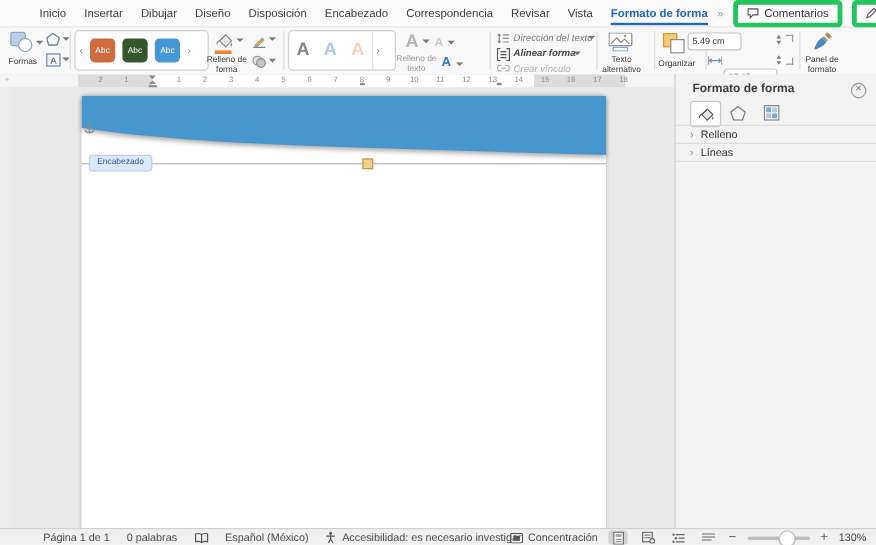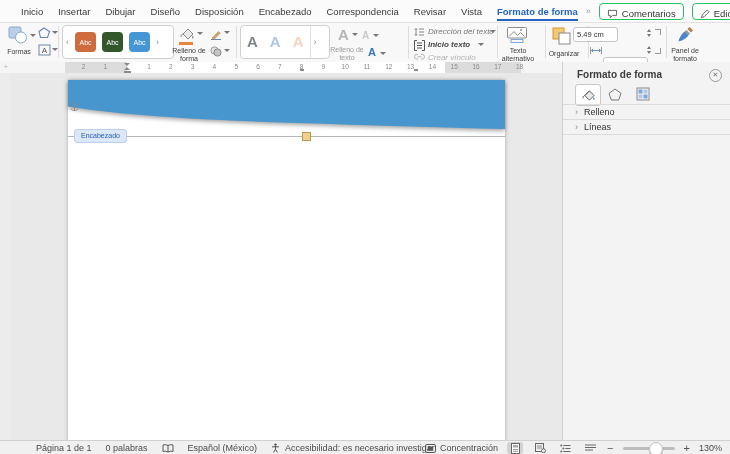--- a/index.html
+++ b/index.html
@@ -4,24 +4,24 @@
 <style>
   html,body{margin:0;padding:0;}
   body{width:730px;height:454px;overflow:hidden;font-family:"Liberation Sans","DejaVu Sans",sans-serif;
        -webkit-font-smoothing:antialiased;background:#fff;position:relative;}
   .abs{position:absolute;}
   svg{display:block;}
   
   #menubar{left:0;top:0;width:730px;height:22px;background:#fbfbfb;border-bottom:1px solid #e2e2e2;
            display:flex;align-items:center;font-size:9.5px;color:#3a3a3a;}
   .mitem{margin-left:15px;white-space:nowrap;cursor:default;}
-  .mitem.first{margin-left:0;padding-left:21px;}
+  .mitem.first{margin-left:12px;padding-left:21px;}
   .mitem.active{color:#2463c2;font-weight:bold;border-bottom:2px solid #2463c2;padding-bottom:2px;margin-bottom:-4px;}
   .movf{margin-left:8px;color:#9a9a9a;font-size:9px;}
-  .mbtn{height:15px;border:1px solid #22c55e;border-radius:4px;background:#fff;display:flex;align-items:flex-end;
+  .mbtn{height:15px;border:4px solid #22c55e;border-radius:4px;background:#fff;display:flex;align-items:center;
         padding:0 7px;margin-left:8px;font-size:9.5px;color:#333;gap:4px;}
   .dd{width:0;height:0;border-left:3px solid transparent;border-right:3px solid transparent;
       border-top:3.5px solid #777;display:inline-block;}
   
   #ribbon{left:0;top:23px;width:730px;height:39px;background:#f8f8f8;border-bottom:1px solid #dcdcdc;}
   .vdiv{position:absolute;top:3px;bottom:4px;width:1px;background:#ddd;}
   .rlbl{position:absolute;font-size:7px;color:#3c3c3c;text-align:center;line-height:1.2;}
   .rlbl.dis{color:#9a9a9a;}
   .gal{position:absolute;top:2px;height:32px;background:#fff;border:1px solid #d0d0d0;border-radius:4px;
        display:flex;align-items:center;}
@@ -203,21 +203,21 @@
   <span class="rtxt8" style="left:428px;top:4px;color:#777;">Dirección del texto</span>
   <span class="dd abs" style="left:490px;top:7px;"></span>
   <div class="abs" style="left:414px;top:17px;">
     <svg width="11" height="11" viewBox="0 0 11 11">
         <path d="M3 .5 H.5 V10.5 H3 M8 .5 H10.5 V10.5 H8" fill="none" stroke="#555"></path>
         <line x1="3" y1="3" x2="8" y2="3" stroke="#555"></line>
         <line x1="3" y1="5.5" x2="8" y2="5.5" stroke="#555"></line>
         <line x1="3" y1="8" x2="8" y2="8" stroke="#555"></line>
       </svg>
   </div>
-  <span class="rtxt8" style="left:428px;top:17px;font-weight:bold;">Inicio texto</span>
+  <span class="rtxt8" style="left:428px;top:17px;font-weight:bold;">Alinear forma</span>
   <span class="dd abs" style="left:478px;top:20px;"></span>
   <div class="abs" style="left:414px;top:30px;">
     <svg width="11" height="8" viewBox="0 0 11 8">
         <path d="M4 1.5 h-1.2 a2.3 2.3 0 0 0 0 4.6 H4 M7 1.5 h1.2 a2.3 2.3 0 0 1 0 4.6 H7 M3.5 3.8 h4" fill="none" stroke="#b5b5b5"></path>
       </svg>
   </div>
   <span class="rtxt8" style="left:428px;top:30px;color:#b0b0b0;">Crear vínculo</span>
   <div class="vdiv" style="left:497px;"></div>
 
   <div class="abs" style="left:507px;top:4px;">

